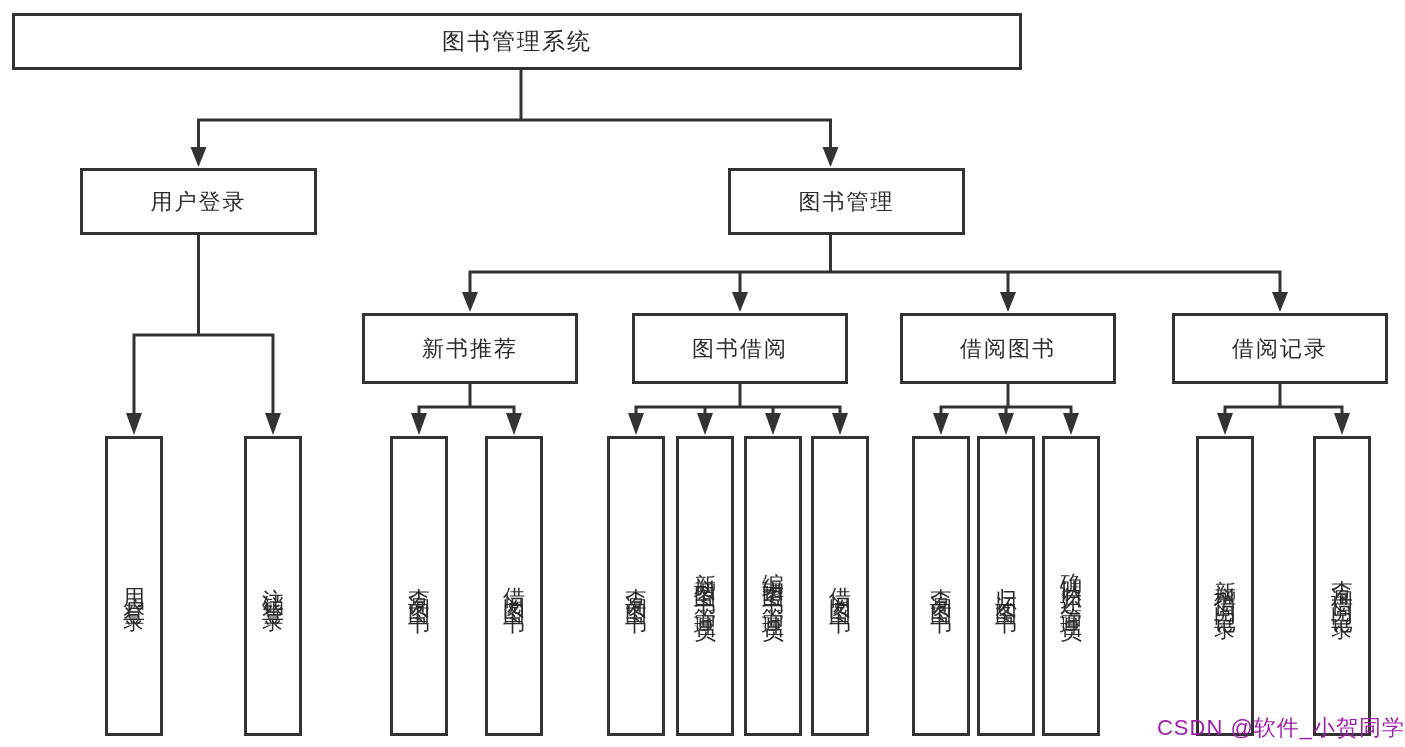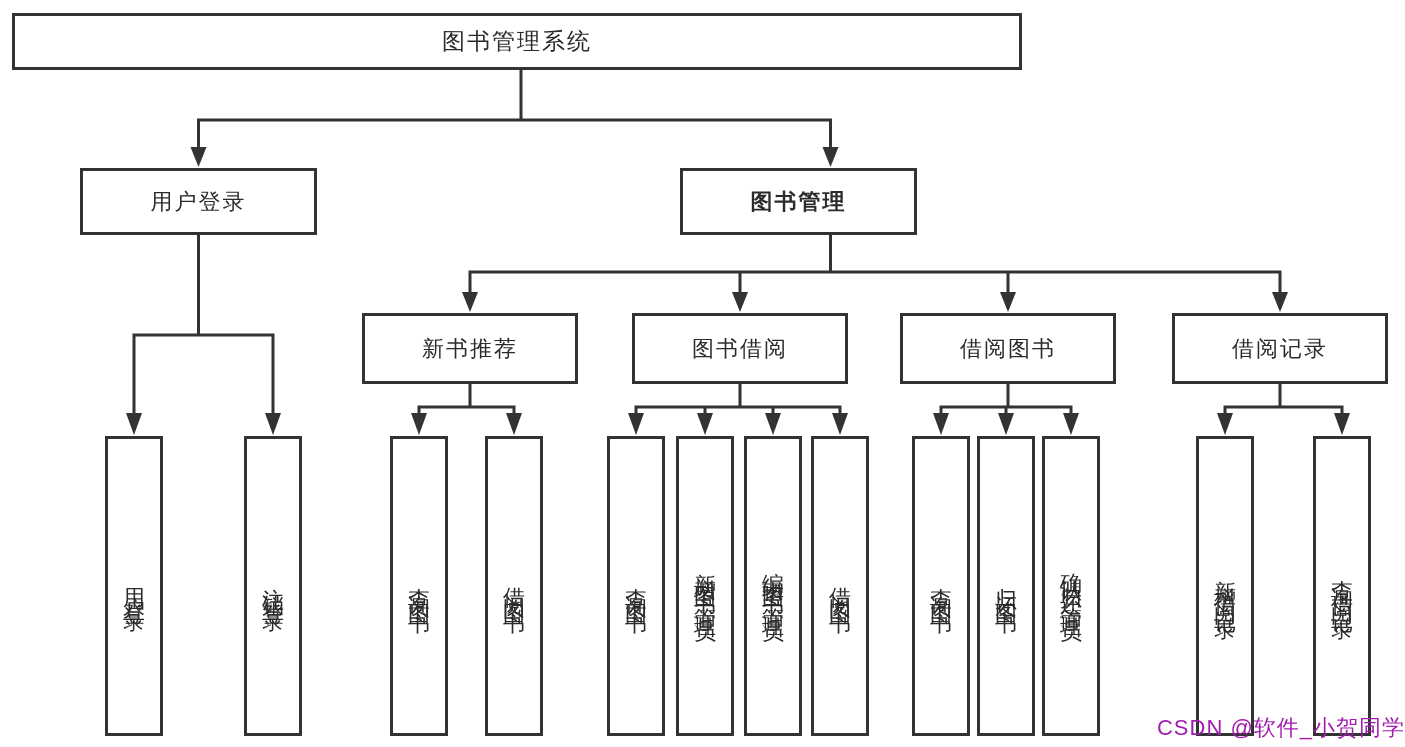--- a/index.html
+++ b/index.html
@@ -113,21 +113,21 @@
       <polygon points="1063,413 1079,413 1071,435"></polygon>
 
       <polygon points="1217,413 1233,413 1225,435"></polygon>
       <polygon points="1334,413 1350,413 1342,435"></polygon>
     </g>
   </svg>
 
   <div class="node root">图书管理系统</div>
 
   <div class="node l2" style="left:80px;">用户登录</div>
-  <div class="node l2" style="left:680px;font-weight:bold;">图书管理</div>
+  <div class="node l2" style="left:728px;">图书管理</div>
 
   <div class="node l3" style="left:362px;">新书推荐</div>
   <div class="node l3" style="left:632px;">图书借阅</div>
   <div class="node l3" style="left:900px;">借阅图书</div>
   <div class="node l3" style="left:1172px;">借阅记录</div>
 
   <div class="node leaf" style="left:105px;">用户登录</div>
   <div class="node leaf" style="left:244px;">注销登录</div>
 
   <div class="node leaf" style="left:390px;">查询图书</div>

